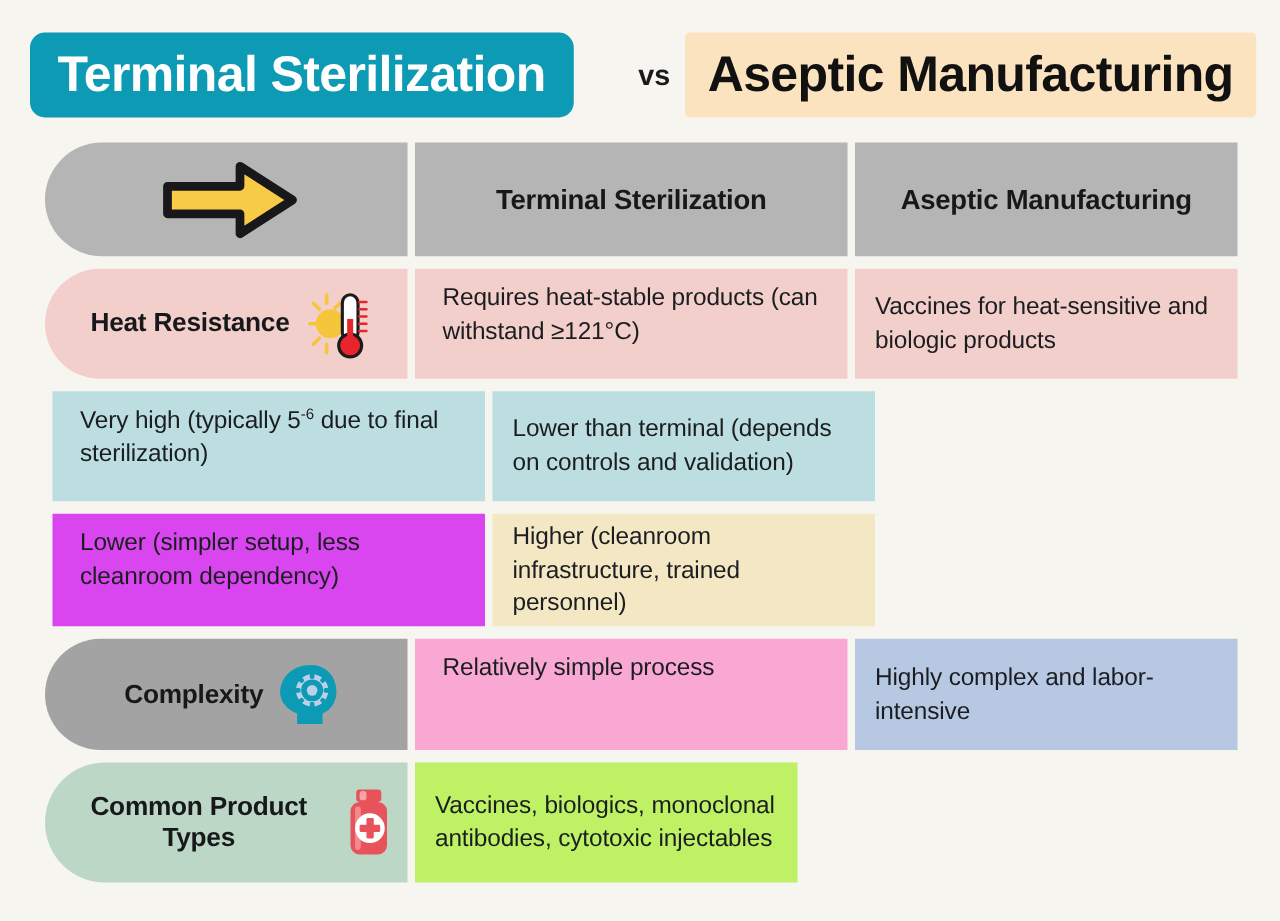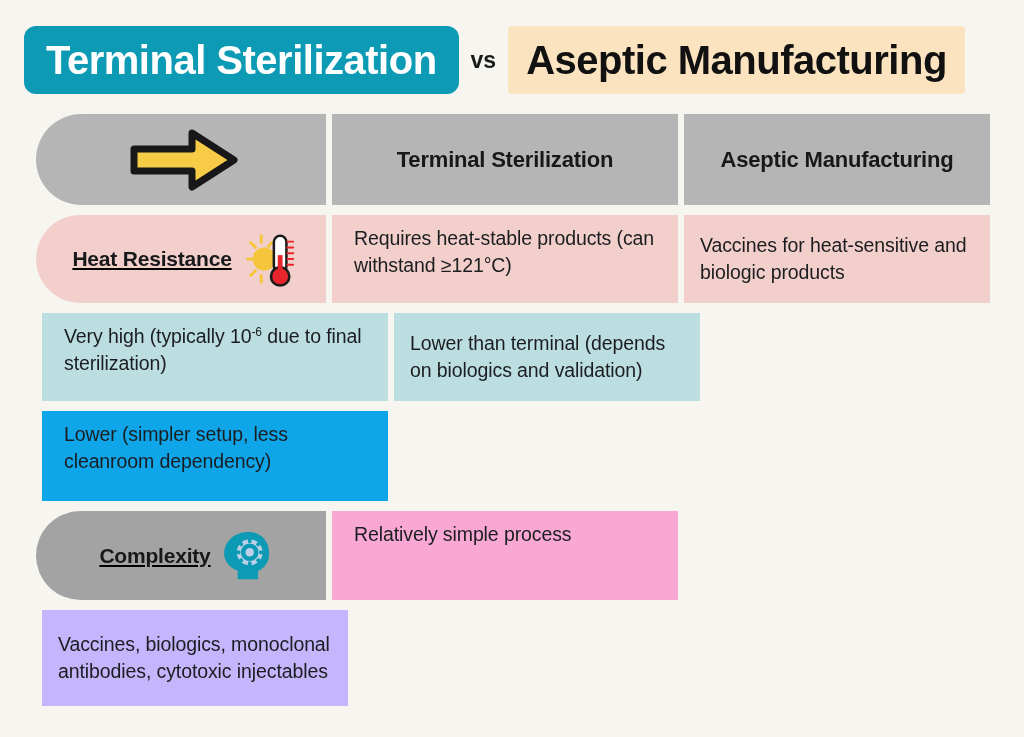--- a/index.html
+++ b/index.html
@@ -56,20 +56,21 @@
     letter-spacing: -0.5px;
     line-height: 1;
     white-space: nowrap;
   }
   .vs-text {
     font-size: 23px;
     font-weight: bold;
     color: #1A1A1A;
     padding: 0 12px;
     line-height: 1;
+    margin-left: 40px;
   }
 
   
   .table {
     position: absolute;
     left: 36px;
     top: 114px;
     width: 954px;
   }
   .row {
@@ -80,21 +81,20 @@
   .cell-label {
     width: 290px;
     flex: 0 0 290px;
     border-radius: 48px 0 0 48px;
     display: flex;
     align-items: center;
     justify-content: center;
     box-sizing: border-box;
     padding: 6px 10px 6px 18px;
     gap: 10px;
-    text-decoration: underline;
   }
   .cell-mid {
     width: 346px;
     flex: 0 0 346px;
     margin-left: 6px;
     box-sizing: border-box;
     padding: 10px 16px 10px 22px;
     display: flex;
     align-items: flex-start;
   }
@@ -222,30 +222,33 @@
       <div class="cell-mid" style="background:#F2CFCB;height:88px">
         <span class="body-text">Requires heat-stable products (can withstand ≥121°C)</span>
       </div>
       <div class="cell-right" style="background:#F2CFCB;height:88px">
         <span class="body-text">Vaccines for heat-sensitive and biologic products</span>
       </div>
     </div>
 
     <div class="row">
       <div class="cell-mid" style="background:#BCDEE0;height:88px">
-        <span class="body-text"><span>Very high (typically 10</span><sup>-6</sup><span> due to final sterilization)</span></span>
+        <span class="body-text"><span>Very high (typically 5</span><sup>-6</sup><span> due to final sterilization)</span></span>
       </div>
       <div class="cell-right" style="background:#BCDEE0;height:88px">
-        <span class="body-text">Lower than terminal (depends on biologics and validation)</span>
-      </div>
-    </div>
-
-    <div class="row">
-      <div class="cell-mid" style="background:#0ea5e9;height:90px">
+        <span class="body-text">Lower than terminal (depends on controls and validation)</span>
+      </div>
+    </div>
+
+    <div class="row">
+      <div class="cell-mid" style="background:#d946ef;height:90px">
         <span class="body-text">Lower (simpler setup, less cleanroom dependency)</span>
+      </div>
+      <div class="cell-right" style="background:#F4E7C3;height:90px">
+        <span class="body-text">Higher (cleanroom infrastructure, trained personnel)</span>
       </div>
     </div>
 
     <div class="row">
       <div class="cell-label" style="background:#a3a3a3;height:89px">
         <span class="label-text">Complexity</span>
         <span class="icon">
           <svg viewBox="0 0 54 58" width="50" height="54" aria-hidden="true">
             <path d="M30 3 C44 3 52 14 52 26 C52 36 46 43 40 45 L40 54 L18 54 L18 45 C13 43 6 39 4 31 C1 19 10 3 30 3 Z" fill="#0C9AB4"></path>
             <circle cx="31" cy="25" r="14" fill="#BDD0E8"></circle>
@@ -262,22 +265,39 @@
               <rect x="38.5" y="31.5" width="4" height="5" rx="1.4" transform="rotate(-45 40.5 34)"></rect>
               <rect x="38.5" y="13.5" width="4" height="5" rx="1.4" transform="rotate(45 40.5 16)"></rect>
               <rect x="19.5" y="31.5" width="4" height="5" rx="1.4" transform="rotate(45 21.5 34)"></rect>
             </g>
           </svg>
         </span>
       </div>
       <div class="cell-mid" style="background:#f9a8d4;height:89px">
         <span class="body-text">Relatively simple process</span>
       </div>
-    </div>
-
-    <div class="row">
-      <div class="cell-right" style="background:#c4b5fd;height:96px">
+      <div class="cell-right" style="background:#B7C8E3;height:89px">
+        <span class="body-text">Highly complex and labor-intensive</span>
+      </div>
+    </div>
+
+    <div class="row">
+      <div class="cell-label" style="background:#BDD7C7;height:96px">
+        <span class="label-text">Common Product Types</span>
+        <span class="icon">
+          <svg viewBox="0 0 46 62" width="42" height="58" aria-hidden="true">
+            <rect x="12" y="2" width="22" height="11" rx="3" fill="#E8525A"></rect>
+            <rect x="15" y="3.5" width="6" height="8" rx="2.5" fill="#F6A6A6"></rect>
+            <rect x="7" y="13" width="32" height="46" rx="8" fill="#E8525A"></rect>
+            <rect x="11" y="17" width="5" height="38" rx="2.5" fill="#F28B90"></rect>
+            <circle cx="24" cy="36" r="13" fill="#FFFFFF"></circle>
+            <rect x="21" y="27" width="6.4" height="18" rx="1.2" fill="#E8525A"></rect>
+            <rect x="15" y="33" width="18" height="6.4" rx="1.2" fill="#E8525A"></rect>
+          </svg>
+        </span>
+      </div>
+      <div class="cell-right" style="background:#bef264;height:96px">
         <span class="body-text">Vaccines, biologics, monoclonal antibodies, cytotoxic injectables</span>
       </div>
     </div>
 
   </div>
 </div>
 
 </body></html>

